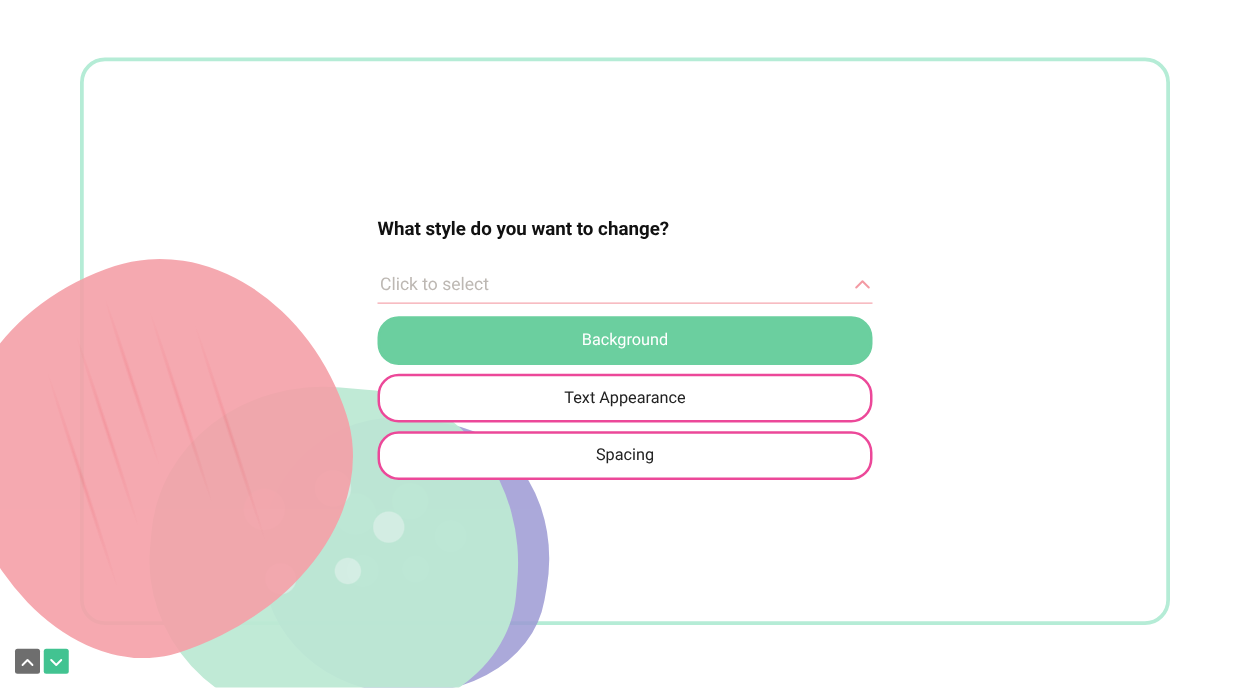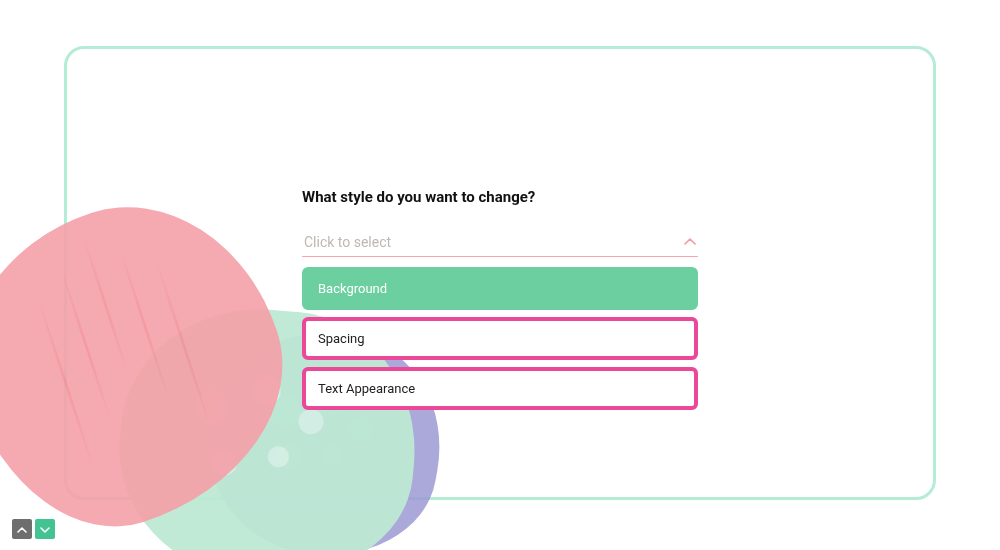--- a/index.html
+++ b/index.html
@@ -12,21 +12,21 @@
     }
     .card {
       position: absolute;
       top: 46px; left: 64px; right: 64px; bottom: 50px;
       border: 3px solid #b5ecd6;
       border-radius: 20px;
       background: #fff;
     }
     .content {
       position: absolute;
-      top: 188px;
+      top: 174px;
       left: 302px;
       width: 396px;
     }
     .heading {
       font-size: 15px;
       font-weight: 700;
       color: #111;
       margin-bottom: 28px;
     }
     .select-field {
@@ -44,28 +44,29 @@
     }
     .chevron {
       color: #f39aa3;
       font-size: 12px;
       line-height: 1;
     }
     .options {
       margin-top: 10px;
     }
     .option {
-      border: 4px solid #ec4899;
-      border-radius: 6px;
+      border: 2px solid #ec4899;
+      border-radius: 17px;
       padding: 10px 12px;
       margin-bottom: 7px;
       font-size: 13px;
       color: #222;
       background: #fff;
       cursor: pointer;
+      text-align: center;
     }
     .option.selected {
       background: #6bcf9f;
       border-color: #6bcf9f;
       color: #fff;
     }
     .nav-buttons {
       position: absolute;
       bottom: 11px; left: 12px;
       display: flex;
@@ -166,24 +167,24 @@
           <path d="M1 6 L6 1 L11 6" stroke="#f39aa3" stroke-width="1.6" fill="none" stroke-linecap="round" stroke-linejoin="round"></path>
         </svg>
     </span>
   </div>
 
   <div class="options">
     <div class="option selected">
       <span>Background</span>
     </div>
     <div class="option">
-      <span>Spacing</span>
+      <span>Text Appearance</span>
     </div>
     <div class="option">
-      <span>Text Appearance</span>
+      <span>Spacing</span>
     </div>
   </div>
 </div>
 
 <div class="nav-buttons">
   <div class="nav-btn prev">
     <span>
       <svg viewBox="0 0 10 10">
           <path d="M1 7 L5 3 L9 7" stroke="#fff" stroke-width="1.6" fill="none" stroke-linecap="round" stroke-linejoin="round"></path>
         </svg>

